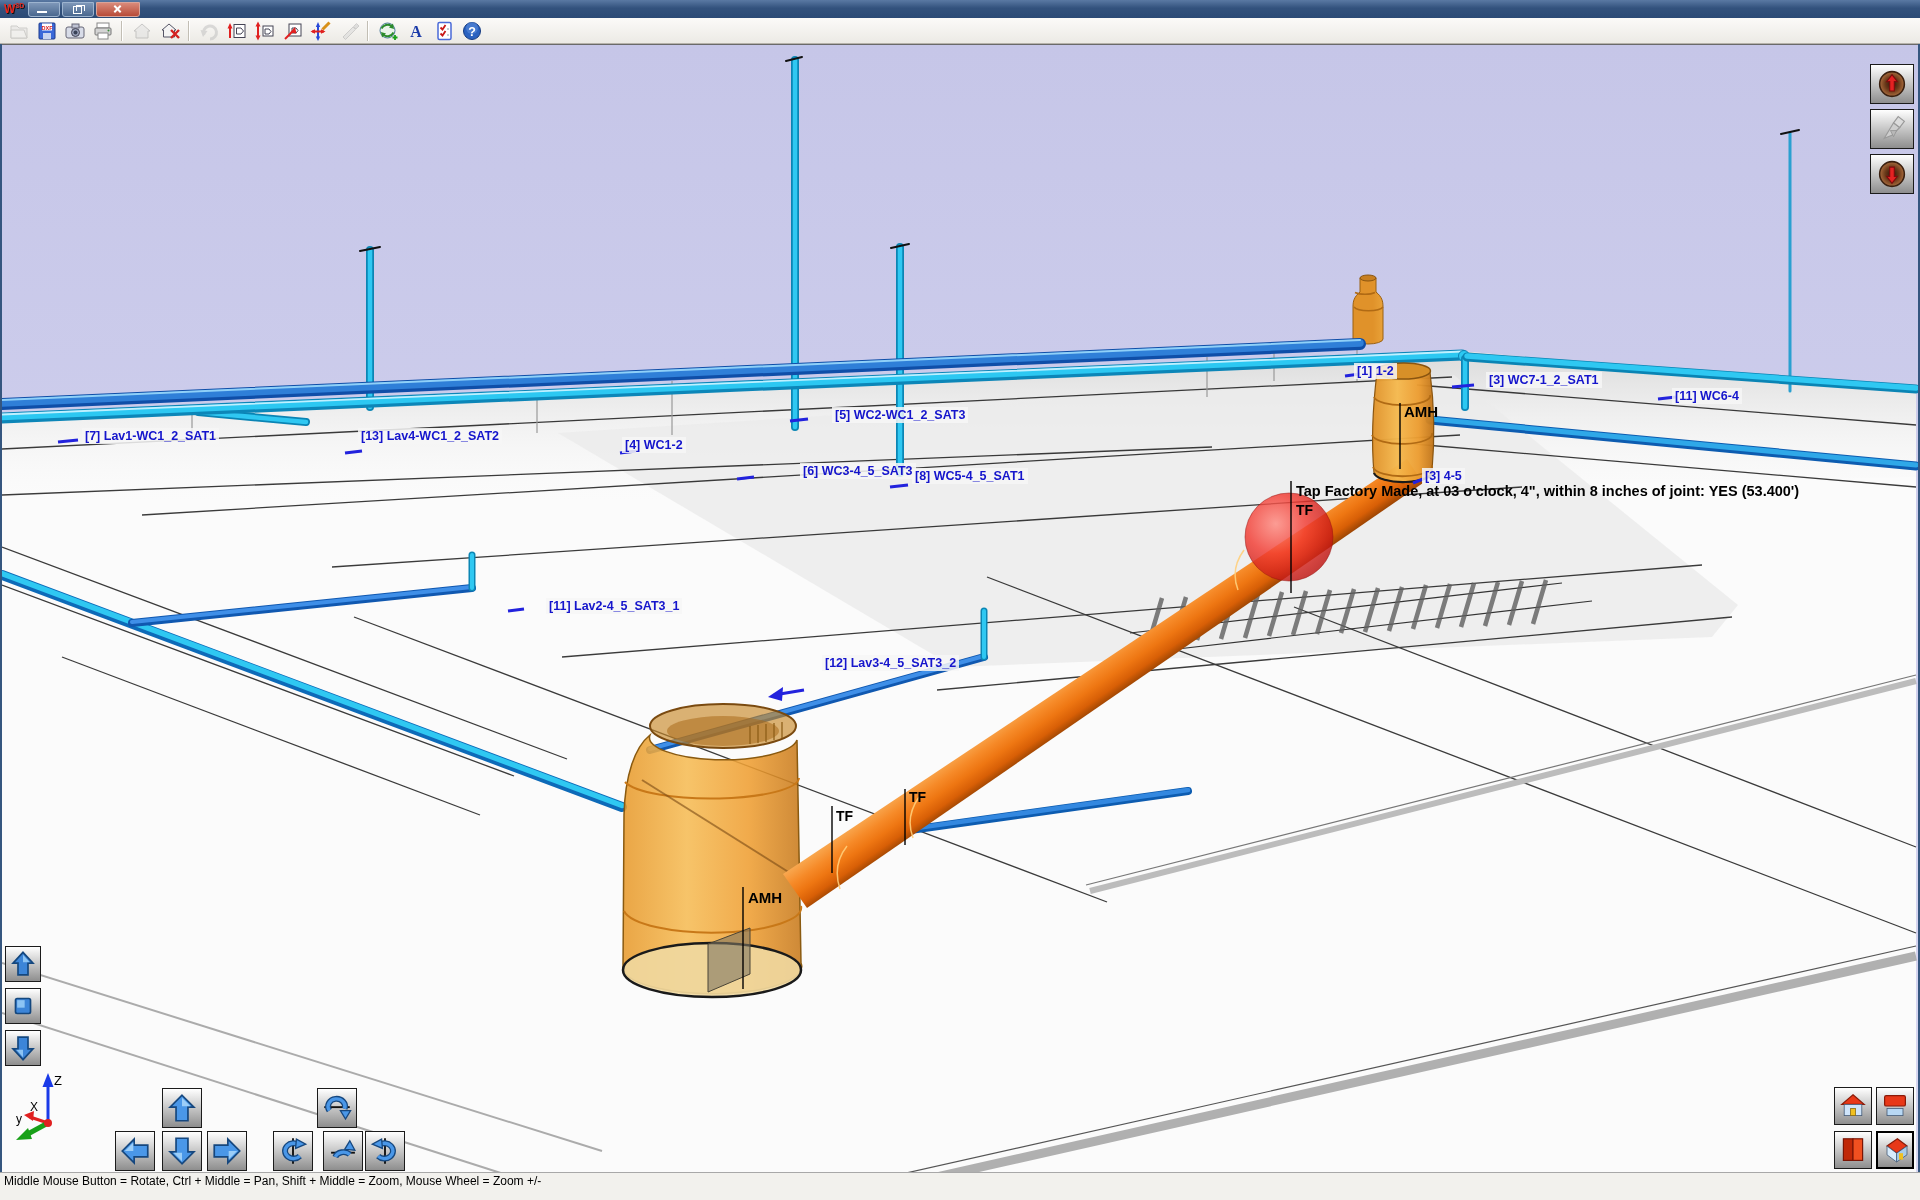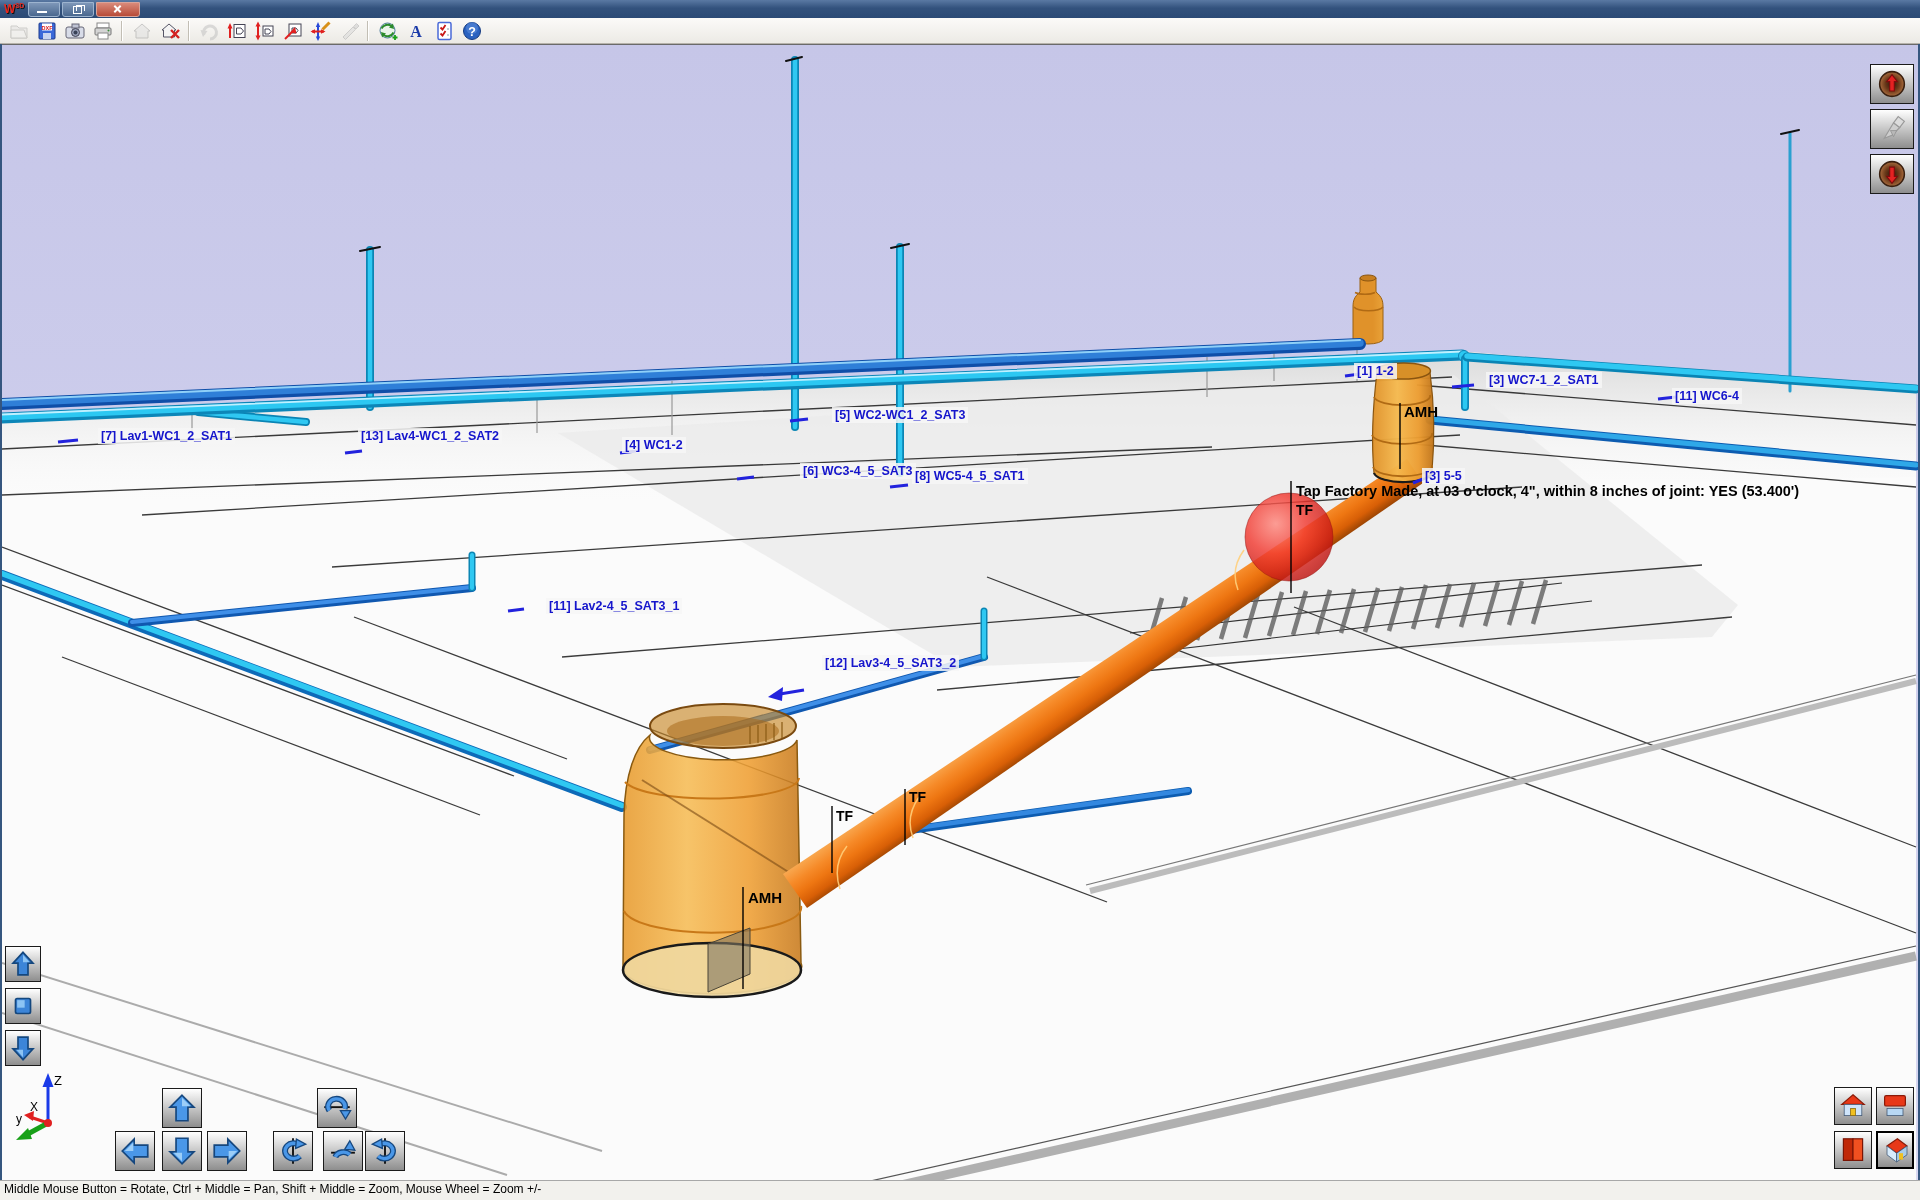--- a/index.html
+++ b/index.html
@@ -30,21 +30,21 @@
   
   .viewport{position:absolute;left:2px;top:44px;width:1916px;height:1138px;background:#cdcdee;
     border-top:1px solid #6a6a6a;}
   .slabel{position:absolute;color:#1515cc;font-weight:bold;font-size:12.5px;line-height:16px;
     background:rgba(246,246,246,.86);padding:0 3px;white-space:nowrap;}
   
   .vbtn{position:absolute;background:linear-gradient(#ffffff,#8e8e8e);
     border:1px solid #1b1b1b;box-sizing:border-box;display:flex;align-items:center;justify-content:center;}
   .vbtn.active{border:2px solid #000;}
   
-  .statusbar{position:absolute;left:0;bottom:0;width:1920px;height:20px;background:#f2f1ed;
+  .statusbar{position:absolute;left:0;bottom:0;width:1920px;height:28px;background:#f2f1ed;
     border-top:1px solid #a8a8a8;font-size:12px;color:#000;line-height:17px;padding-left:4px;box-sizing:border-box;}
 </style>
 </head>
 <body>
 
 <div class="titlebar">
   <span class="tlogo"><span>W</span><sup>3D</sup></span>
   <span class="winbtns">
     <span class="wbtn">
         <span class="bar"></span>
@@ -381,30 +381,30 @@
     <path d="M46,1078 L24,1090" stroke="#18a018" stroke-width="5"></path>
         <polygon points="14,1095 26,1083 30,1094" fill="#18a018"></polygon>
     <circle cx="46" cy="1078" r="4" fill="#e02020"></circle>
     <text x="52" y="1040" font-size="13" fill="#000">Z</text>
     <text x="28" y="1066" font-size="12" fill="#000">X</text>
     <text x="14" y="1078" font-size="12" fill="#000">y</text>
   </g>
 </svg>
 
 
-<div class="slabel" style="left:96px;top:383px">[7] Lav1-WC1_2_SAT1</div>
+<div class="slabel" style="left:80px;top:383px">[7] Lav1-WC1_2_SAT1</div>
 <div class="slabel" style="left:356px;top:383px">[13] Lav4-WC1_2_SAT2</div>
 <div class="slabel" style="left:620px;top:392px">[4] WC1-2</div>
 <div class="slabel" style="left:830px;top:362px">[5] WC2-WC1_2_SAT3</div>
 <div class="slabel" style="left:798px;top:418px">[6] WC3-4_5_SAT3</div>
 <div class="slabel" style="left:910px;top:423px">[8] WC5-4_5_SAT1</div>
 <div class="slabel" style="left:1352px;top:318px">[1] 1-2</div>
 <div class="slabel" style="left:1484px;top:327px">[3] WC7-1_2_SAT1</div>
 <div class="slabel" style="left:1670px;top:343px">[11] WC6-4</div>
-<div class="slabel" style="left:1420px;top:423px">[3] 5-5</div>
+<div class="slabel" style="left:1420px;top:423px">[3] 4-5</div>
 <div class="slabel" style="left:544px;top:553px">[11] Lav2-4_5_SAT3_1</div>
 <div class="slabel" style="left:820px;top:610px">[12] Lav3-4_5_SAT3_2</div>
 
 
 <div class="vbtn" style="left:3px;top:901px;width:36px;height:36px">
   <svg width="30" height="30" viewBox="0 0 36 36">
         <polygon points="18,4 30,17 24,17 24,31 12,31 12,17 6,17" fill="#3c85d8" stroke="#14477e" stroke-width="2"></polygon>
         <polygon points="18,7 26,16 18,16" fill="#8cc4f4"></polygon>
       </svg>
     </div>

